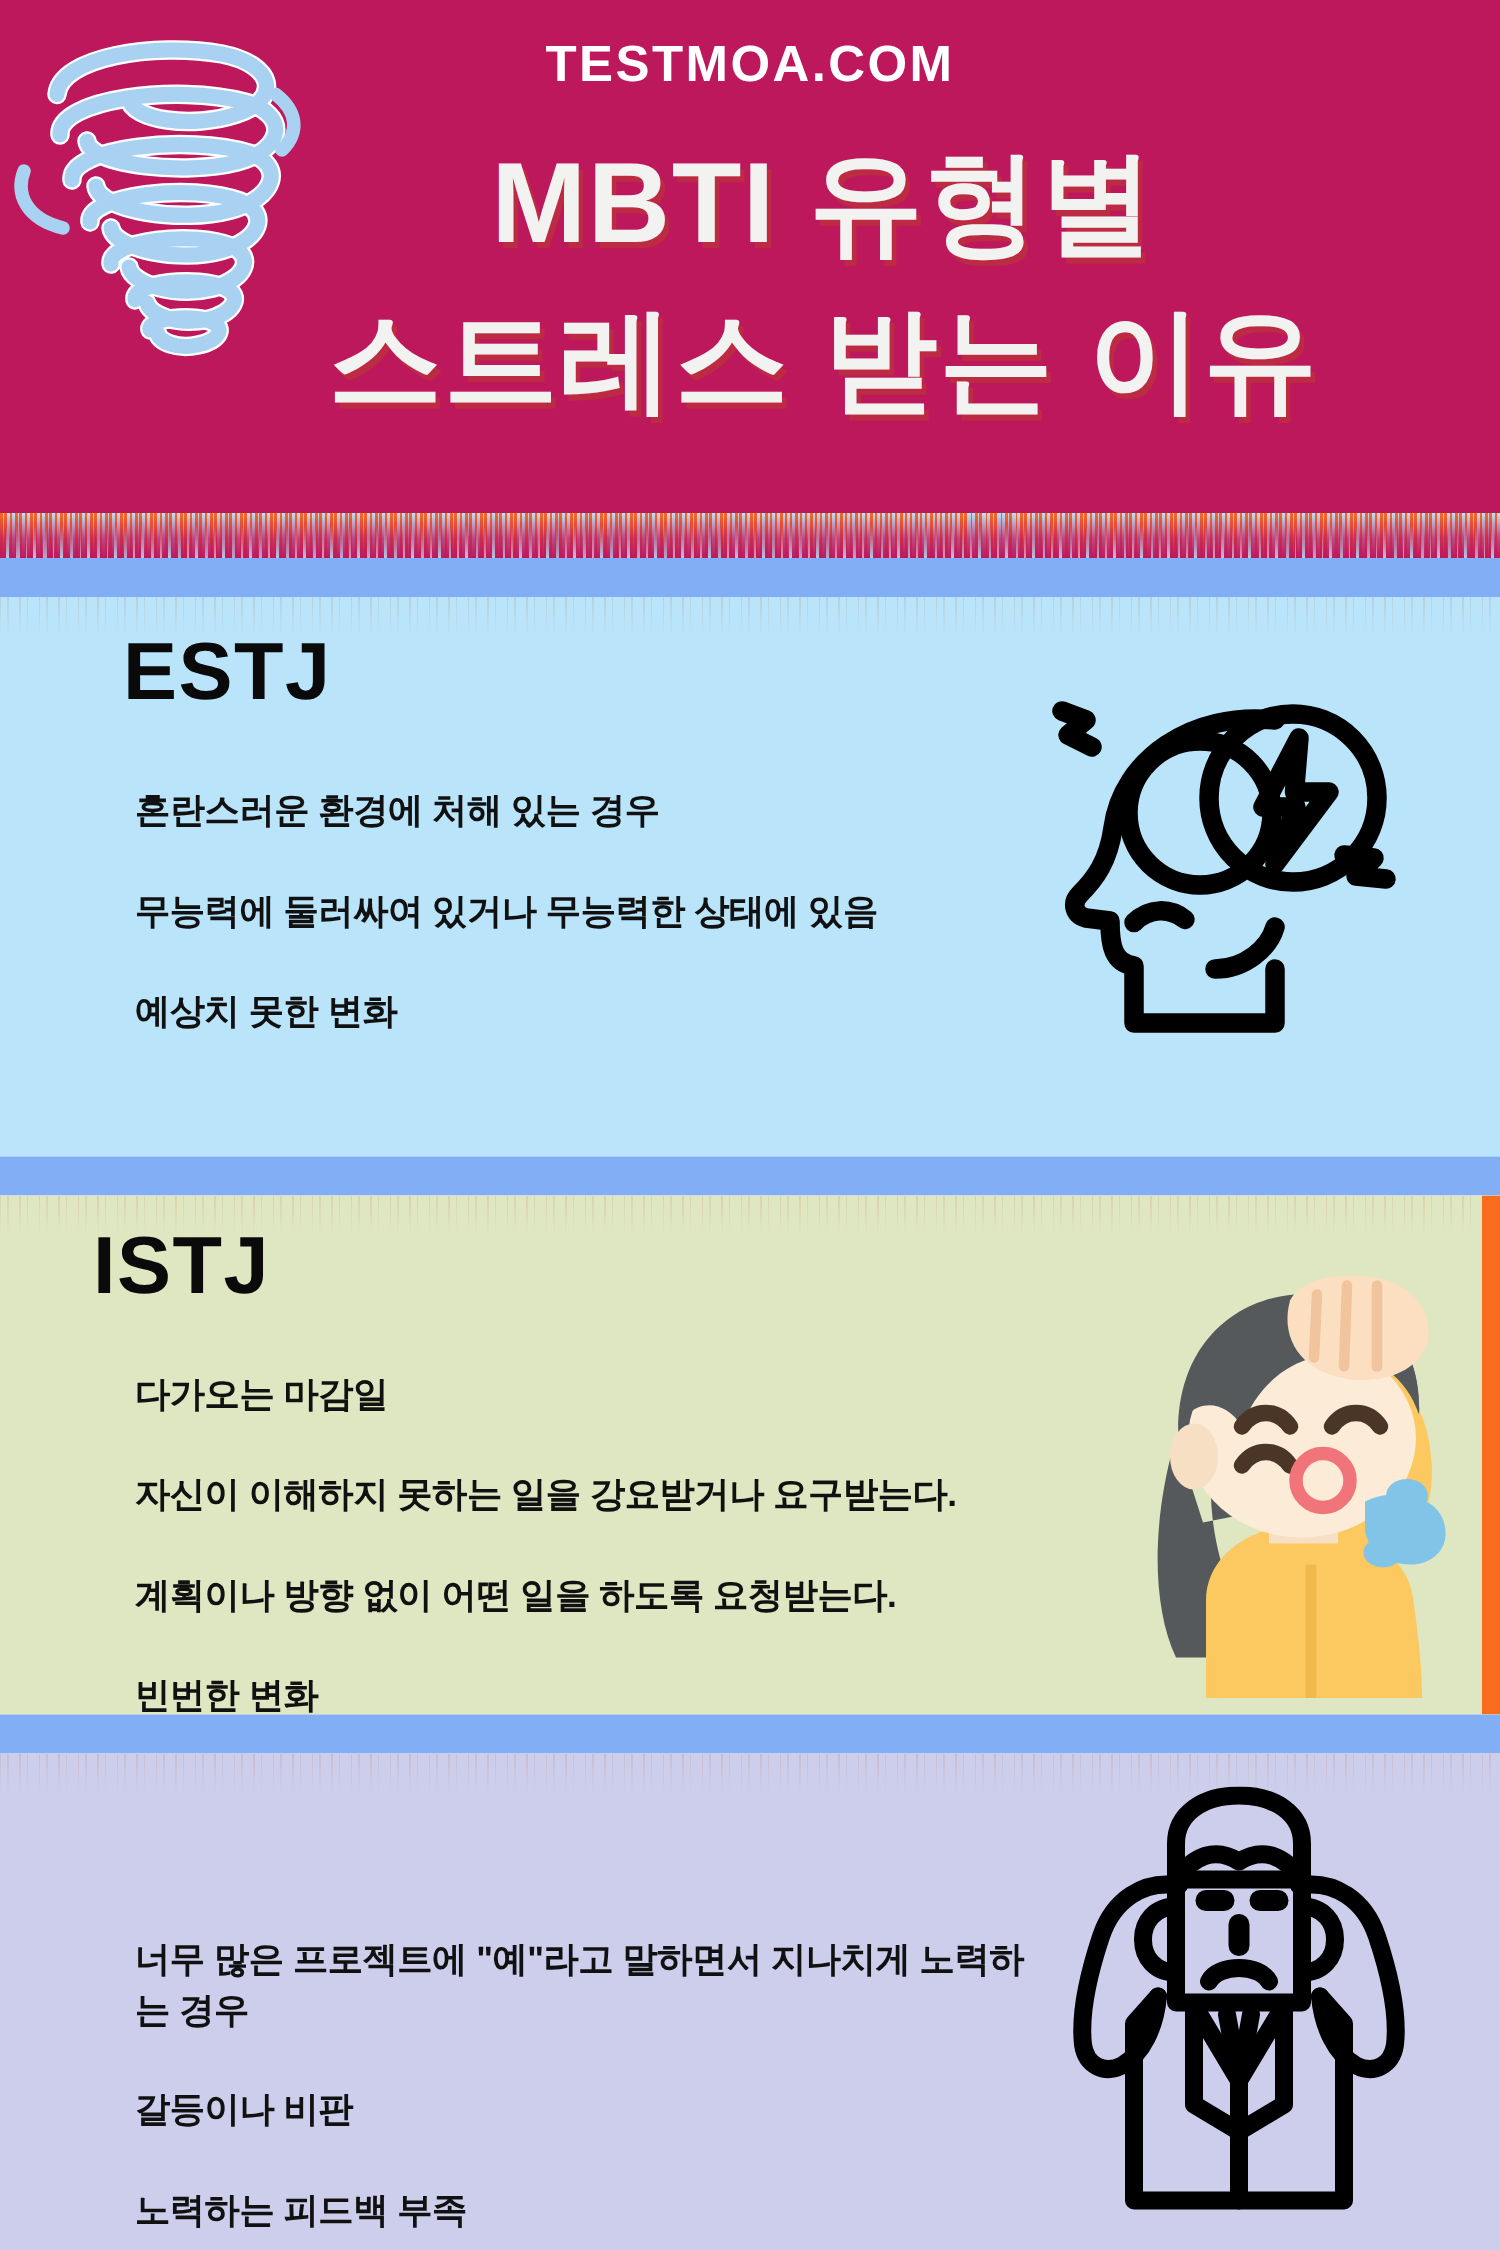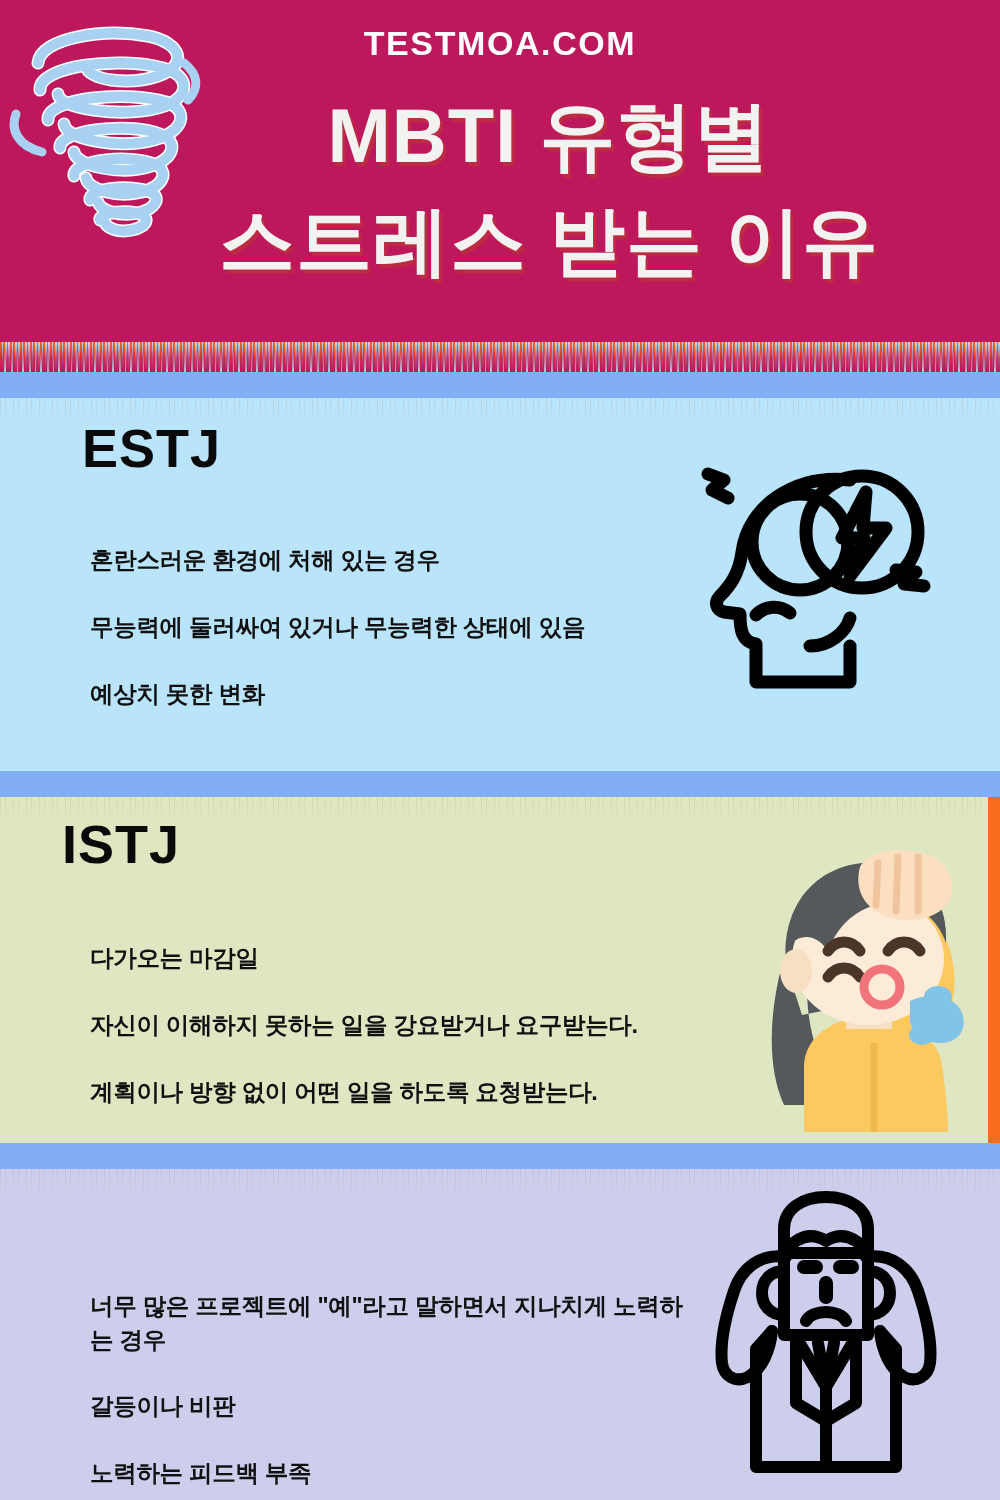--- a/index.html
+++ b/index.html
@@ -129,21 +129,21 @@
     <div class="header-fray2"></div>
   </div>
 
   <div class="divider" style="top:372px;"></div>
 
   <div class="section sec-estj" style="top:398px; height:373px;">
     <div class="noise-top"></div>
 
     <div class="mbti-code" style="left:60px; top:23px;margin-left:22px;">ESTJ</div>
 
-    <div class="reason-list" style="left:90px; top:113px; width:620px;">
+    <div class="reason-list" style="left:90px; top:93px; width:620px;">
       <div>혼란스러운 환경에 처해 있는 경우</div>
       <div>무능력에 둘러싸여 있거나 무능력한 상태에 있음</div>
       <div>예상치 못한 변화</div>
       
       
     </div>
 
     <svg class="illus" style="left:700px; top:52px;" width="240" height="250" viewBox="0 0 240 250">
       <g fill="none" stroke="#000000" stroke-width="13" stroke-linejoin="round" stroke-linecap="round">
         <path d="M150 30 C95 24, 48 56, 42 102 C39 124, 30 136, 20 146 C14 152, 16 160, 24 162 L40 164
@@ -160,21 +160,21 @@
   </div>
 
   <div class="divider" style="top:771px;"></div>
 
   <div class="section sec-istj" style="top:797px; height:346px;">
     <div class="noise-top"></div>
     <div class="orange-stripe"></div>
 
     <div class="mbti-code" style="left:62px; top:20px;">ISTJ</div>
 
-    <div class="reason-list" style="left:90px; top:112px; width:620px;">
+    <div class="reason-list" style="left:90px; top:83px; width:620px;">
       <div>다가오는 마감일</div>
       <div>자신이 이해하지 못하는 일을 강요받거나 요구받는다.</div>
       <div>계획이나 방향 없이 어떤 일을 하도록 요청받는다.</div>
       <div>빈번한 변화</div>
       
     </div>
 
     <svg class="illus" style="left:742px; top:50px;" width="232" height="285" viewBox="0 0 232 285">
 
       <path d="M44 118 C38 48, 86 12, 136 16 C184 20, 206 54, 204 98 L204 140 L150 150 L60 168 Z

